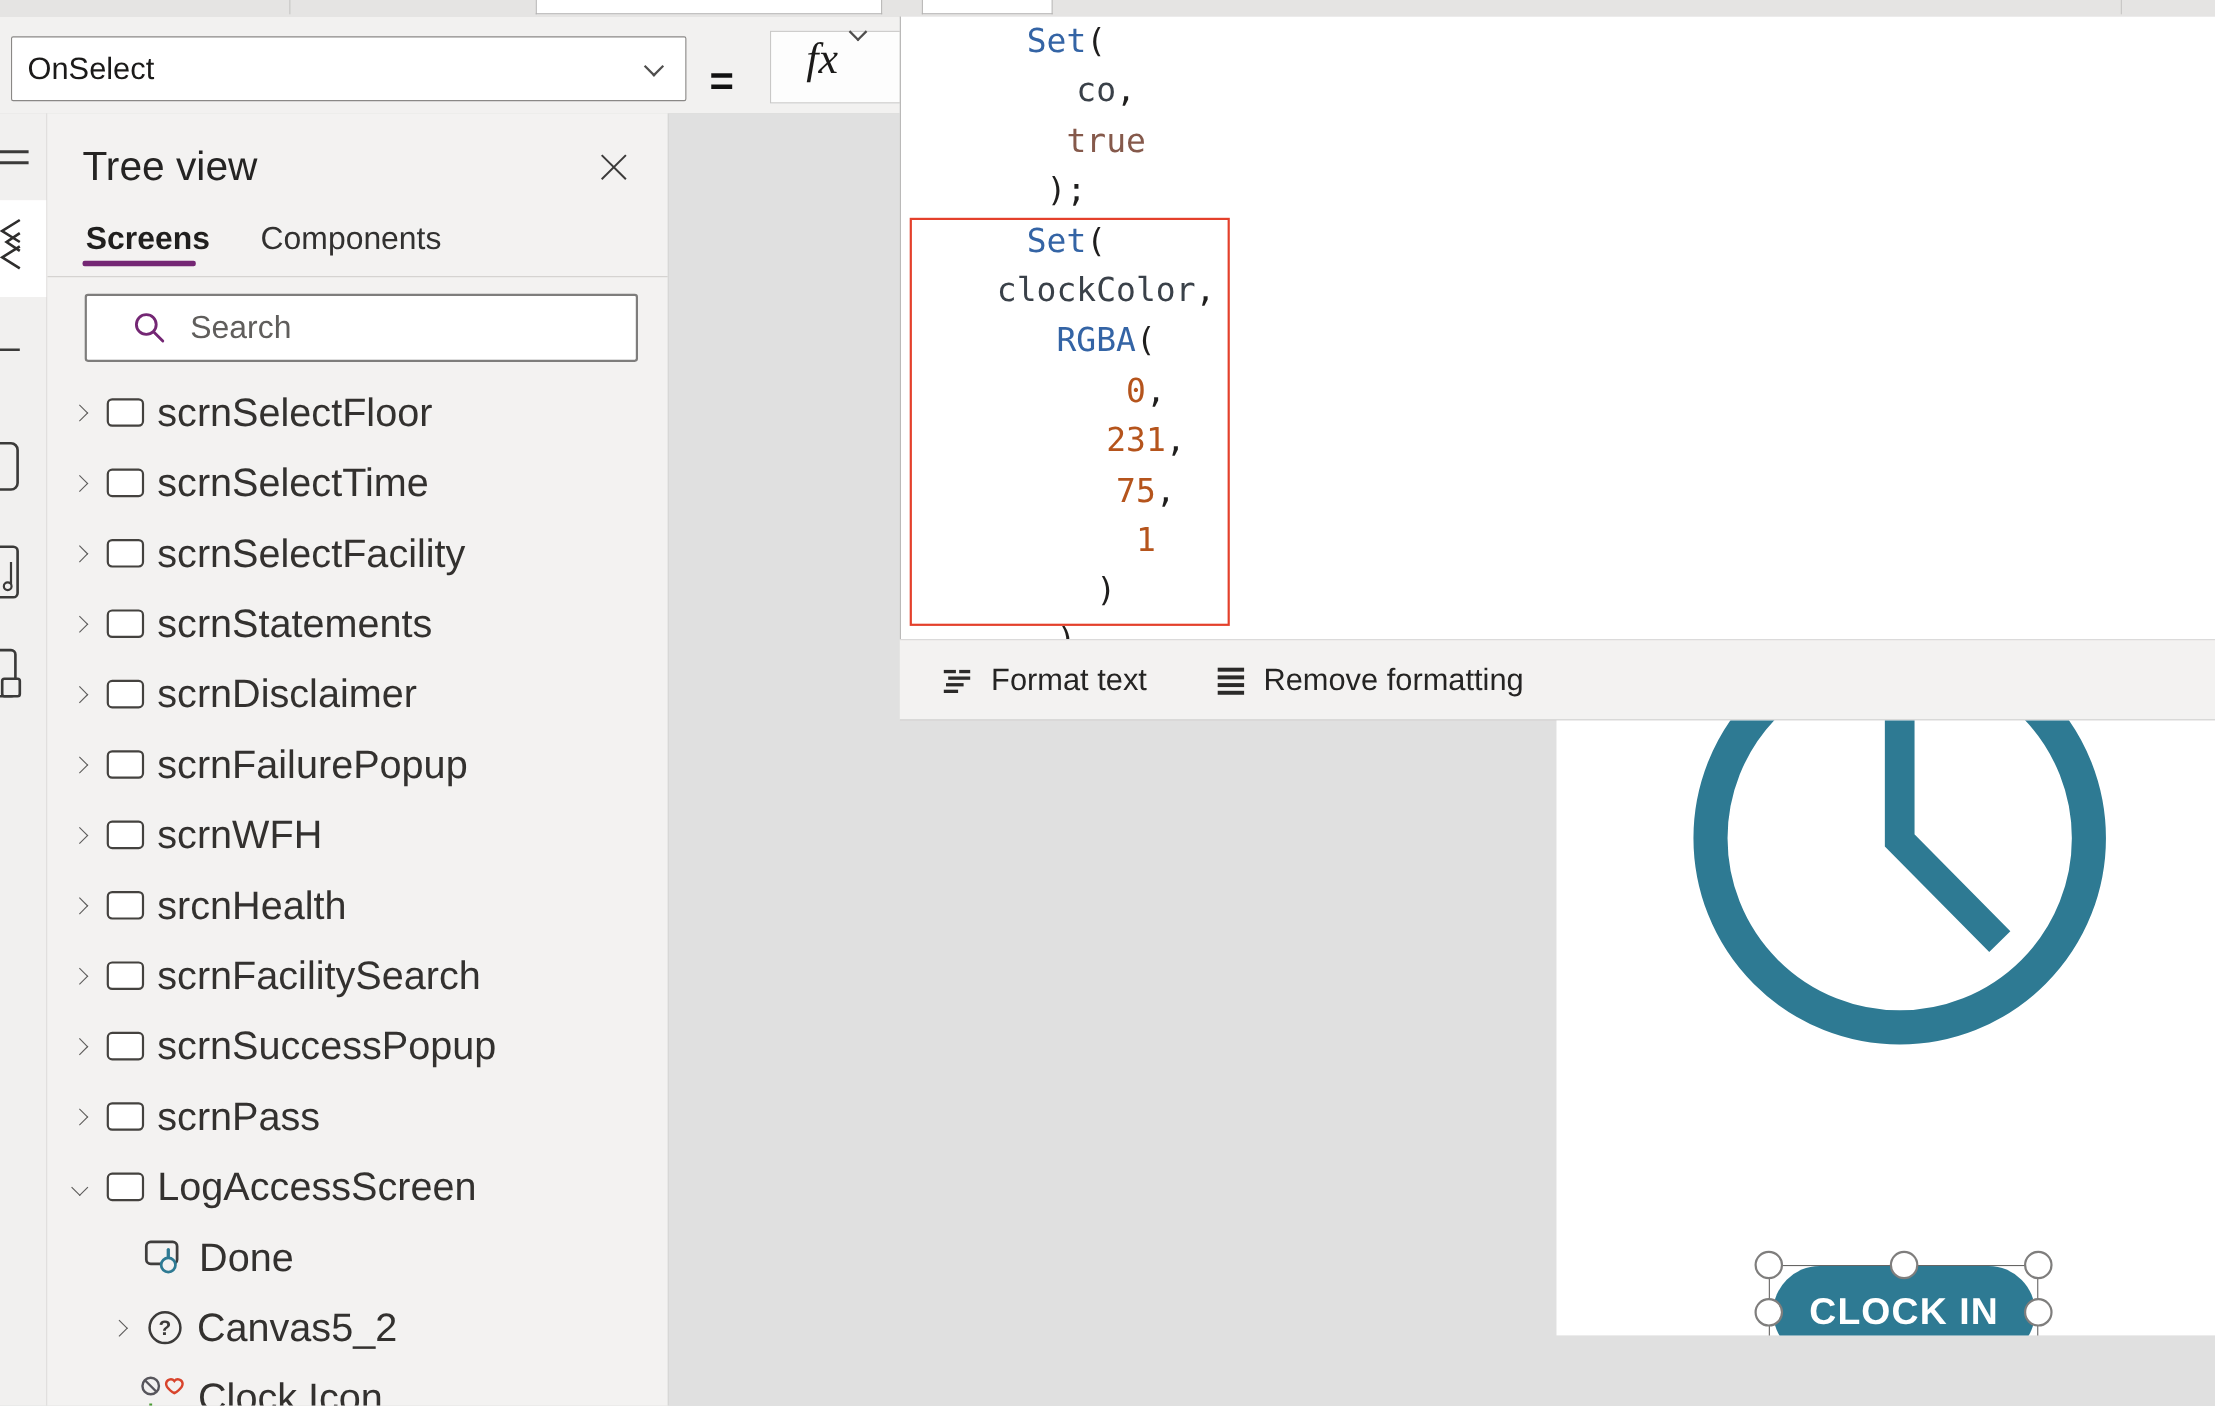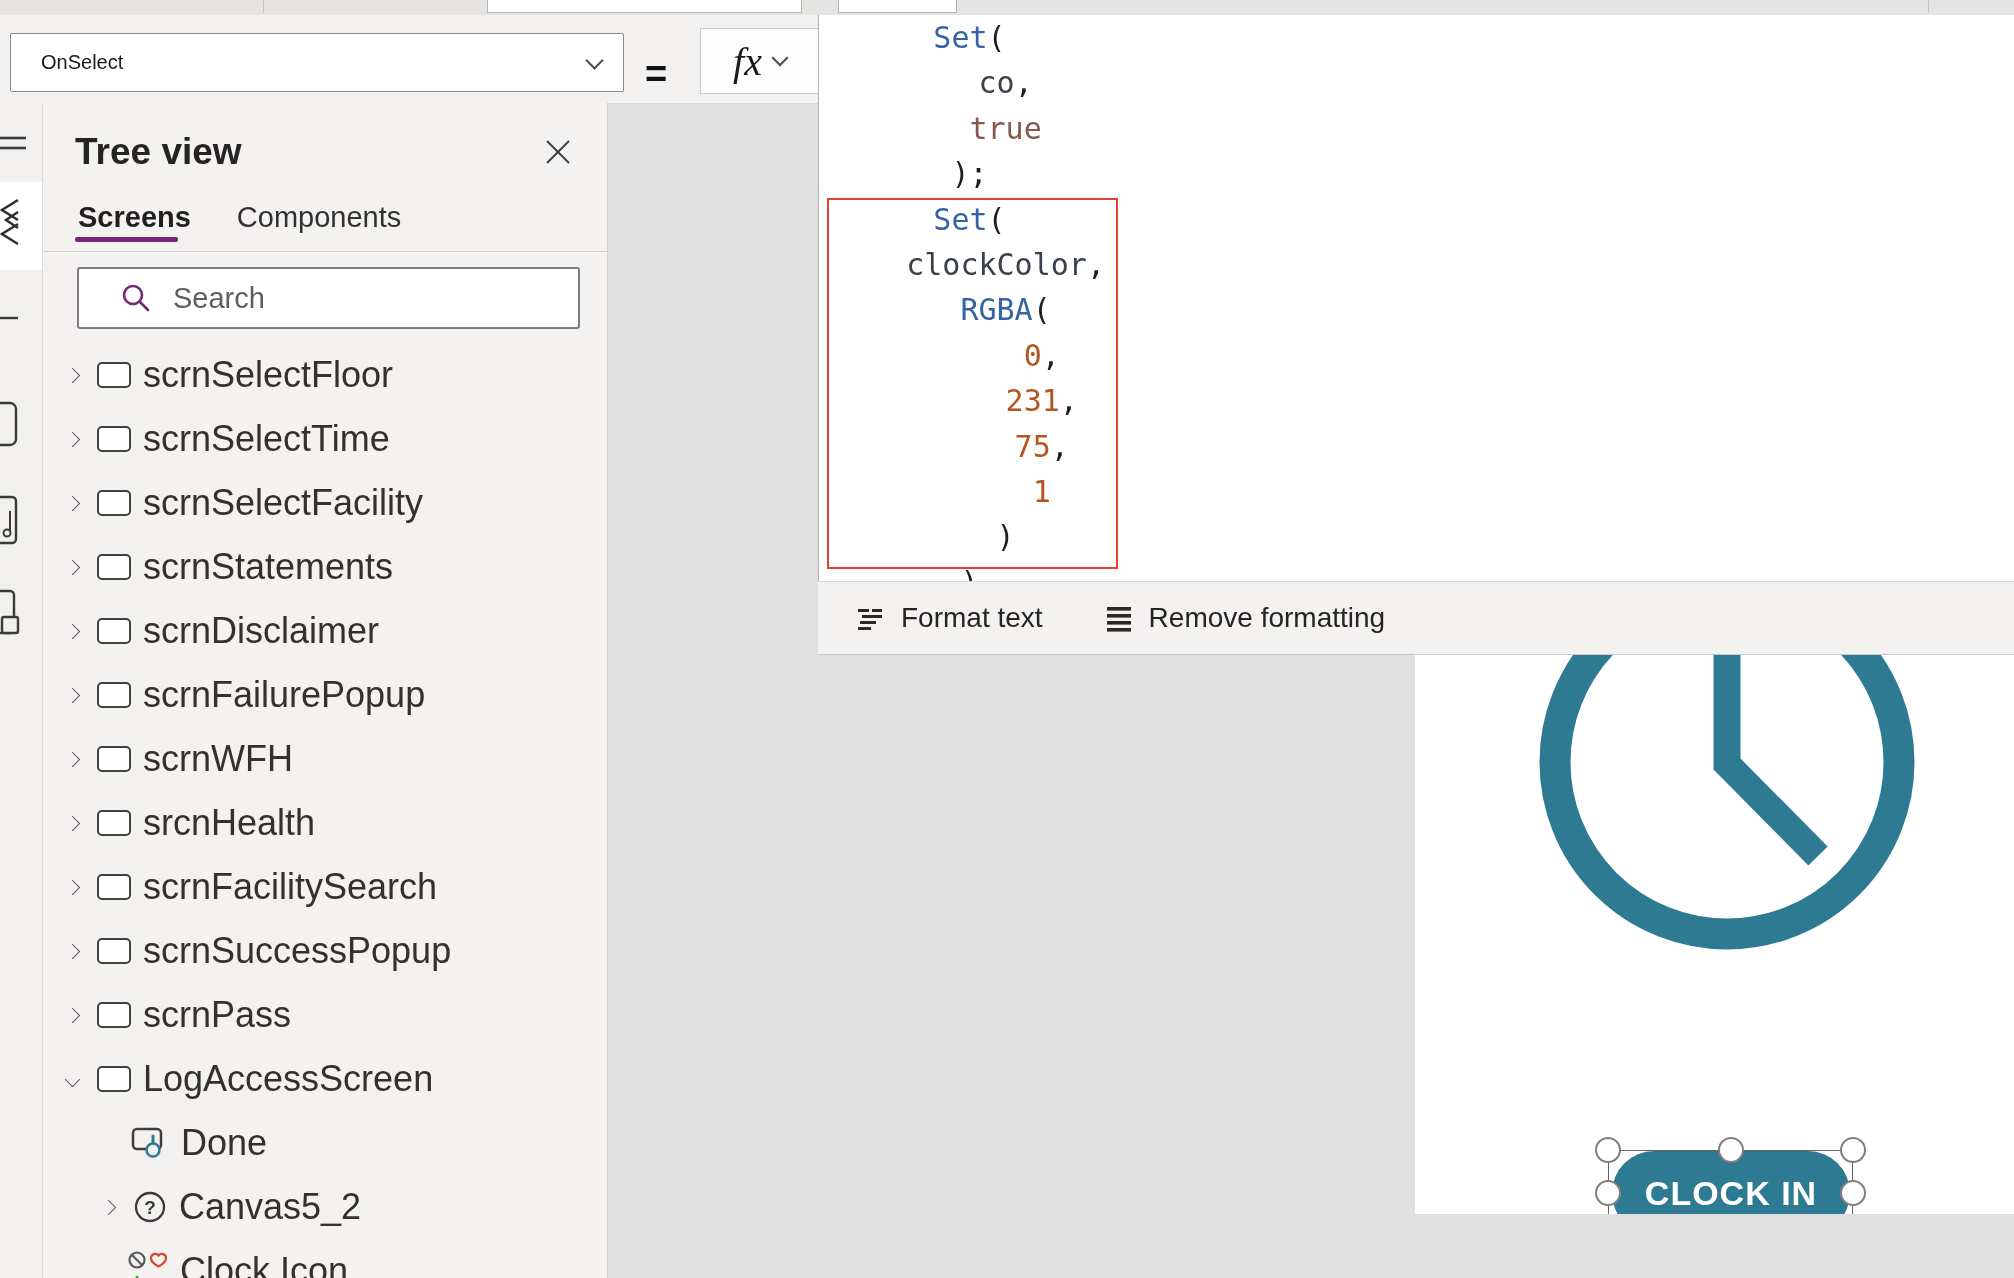--- a/index.html
+++ b/index.html
@@ -6,44 +6,44 @@
   body{width:2014px;height:1278px;position:relative;overflow:hidden;
        background:#e0e0e0;font-family:"Liberation Sans",sans-serif;
        -webkit-font-smoothing:antialiased;}
   
   .top-strip{position:absolute;left:0;top:0;width:2014px;height:15px;background:#e5e4e3;border-bottom:2px solid #cbcac9;}
   .top-strip .pbox{position:absolute;top:0;height:12px;background:#fff;border:1px solid #b5b4b3;border-top:none;}
   .top-strip .vline{position:absolute;top:0;width:1px;height:13px;background:#c6c5c4;}
   
   .prop-bar{position:absolute;left:0;top:15px;width:818px;height:88px;background:#f2f1f0;border-bottom:1px solid #d8d7d6;}
   .prop-select{position:absolute;left:10px;top:18px;width:612px;height:57px;background:#fff;border:1px solid #8a8886;border-radius:2px;display:flex;align-items:center;}
-  .prop-select .lbl{font-size:20px;color:#1b1a19;padding-left:30px;}
+  .prop-select .lbl{font-size:28px;color:#1b1a19;padding-left:14px;}
   .chev{display:inline-block;width:11px;height:11px;border-right:2px solid #4f4e4d;border-bottom:2px solid #4f4e4d;}
   .chev.down{transform:rotate(45deg);}
   .chev.right{transform:rotate(-45deg);}
   .prop-select .chev{position:absolute;right:22px;top:20px;}
   .equals{position:absolute;left:645px;top:38px;width:40px;font-size:38px;font-weight:700;color:#111;}
-  .fx-btn{position:absolute;left:700px;top:13px;width:117px;height:64px;background:#fdfdfd;border:1px solid #c9c8c7;display:flex;align-items:center;justify-content:center;gap:12px;}
+  .fx-btn{position:absolute;left:700px;top:13px;width:117px;height:64px;background:#fdfdfd;border:1px solid #c9c8c7;display:flex;justify-content:center;gap:12px;}
   .fx-btn .fx{font-family:"Liberation Serif",serif;font-style:italic;font-size:40px;color:#1b1a19;}
   .fx-btn .chev{width:10px;height:10px;margin-top:-6px;}
   
   .formula-area{position:absolute;left:818px;top:15px;width:1196px;height:566px;background:#fff;border-left:1px solid #b3b2b1;overflow:hidden;}
   .formula-area pre{position:absolute;left:15px;top:0;margin:0;font-family:"DejaVu Sans Mono",monospace;font-size:30px;line-height:45.4px;white-space:pre;text-align:center;}
   .red-box{position:absolute;left:8px;top:183px;width:287px;height:367px;border:2px solid #e4402b;pointer-events:none;}
   
   .formula-footer{position:absolute;left:818px;top:581px;width:1196px;height:74px;background:#f3f2f1;border-top:1px solid #d9d8d7;border-bottom:1px solid #c9c8c7;display:flex;align-items:center;box-sizing:border-box;}
   .footer-btn{display:flex;align-items:center;gap:14px;margin-left:37px;font-size:28px;color:#252423;cursor:default;}
   .footer-btn + .footer-btn{margin-left:60px;}
   
   .rail{position:absolute;left:0;top:103px;width:43px;height:1175px;background:#f1f0ef;border-right:1px solid #dcdbda;overflow:hidden;box-sizing:border-box;}
   .rail .frag{position:absolute;left:0;}
   .rail .sel-tile{position:absolute;left:0;top:79px;width:43px;height:88px;background:#fff;}
   
   .tree-panel{position:absolute;left:43px;top:103px;width:565px;height:1175px;background:#f3f2f1;border-right:1px solid #d2d1d0;overflow:hidden;box-sizing:border-box;}
-  .tp-title{position:absolute;left:32px;top:28px;font-size:37px;font-weight:700;color:#252423;}
+  .tp-title{position:absolute;left:32px;top:28px;font-size:37px;font-weight:400;color:#252423;}
   .tp-close{position:absolute;left:498px;top:32px;width:34px;height:34px;}
   .tp-tabs{position:absolute;left:35px;top:98px;display:flex;gap:46px;font-size:29px;color:#323130;}
   .tp-tab.active{font-weight:700;color:#201f1e;}
   .tp-underline{position:absolute;left:32px;top:134px;width:103px;height:5px;border-radius:2px;}
   .tp-divider{position:absolute;left:0;top:148px;width:565px;height:1px;background:#d2d0ce;}
   .search-box{position:absolute;left:34px;top:164px;width:503px;height:62px;background:#fff;border:2px solid #7e7d7c;border-radius:3px;box-sizing:border-box;display:flex;align-items:center;}
   .search-box svg{margin-left:42px;}
   .search-box .ph{margin-left:22px;font-size:29px;color:#605e5c;}
   .tree-rows{position:absolute;left:0;top:240px;width:565px;}
   .trow{height:64px;display:flex;align-items:center;}

